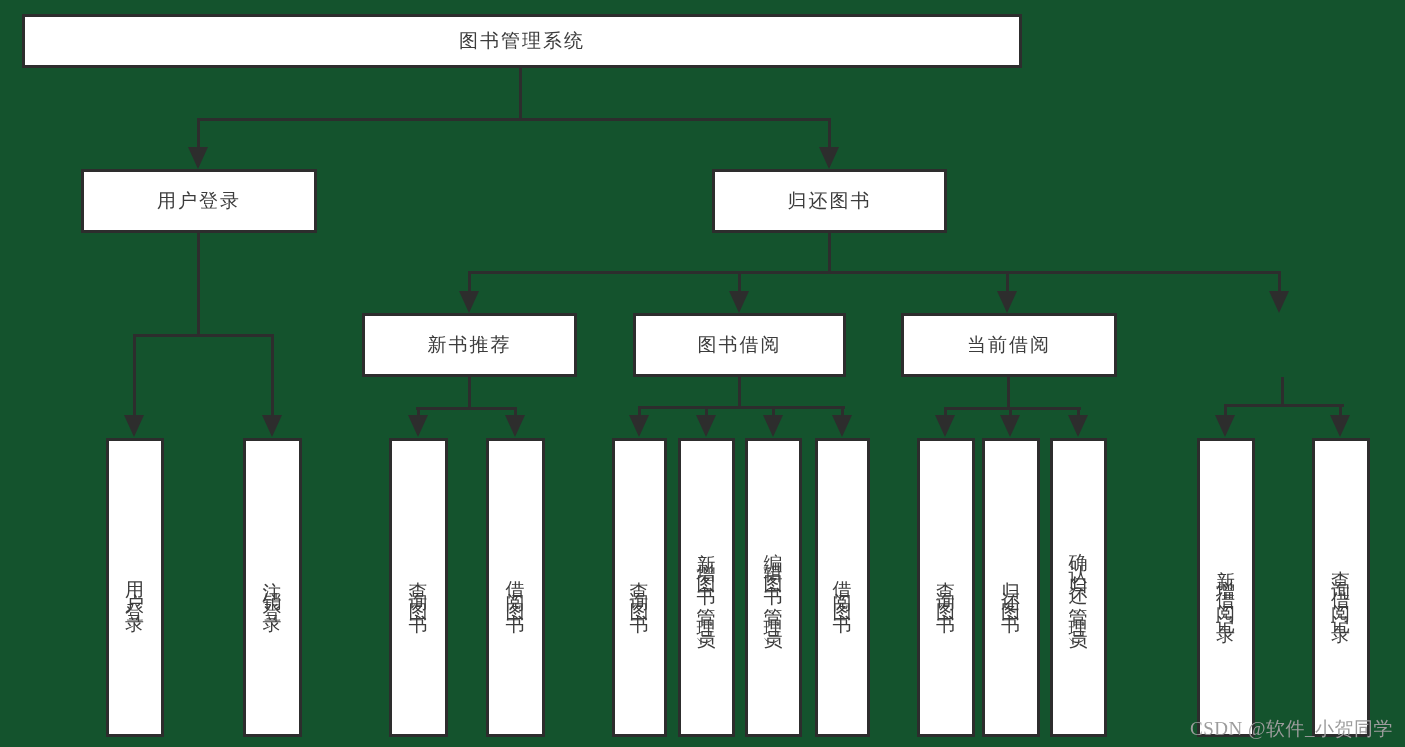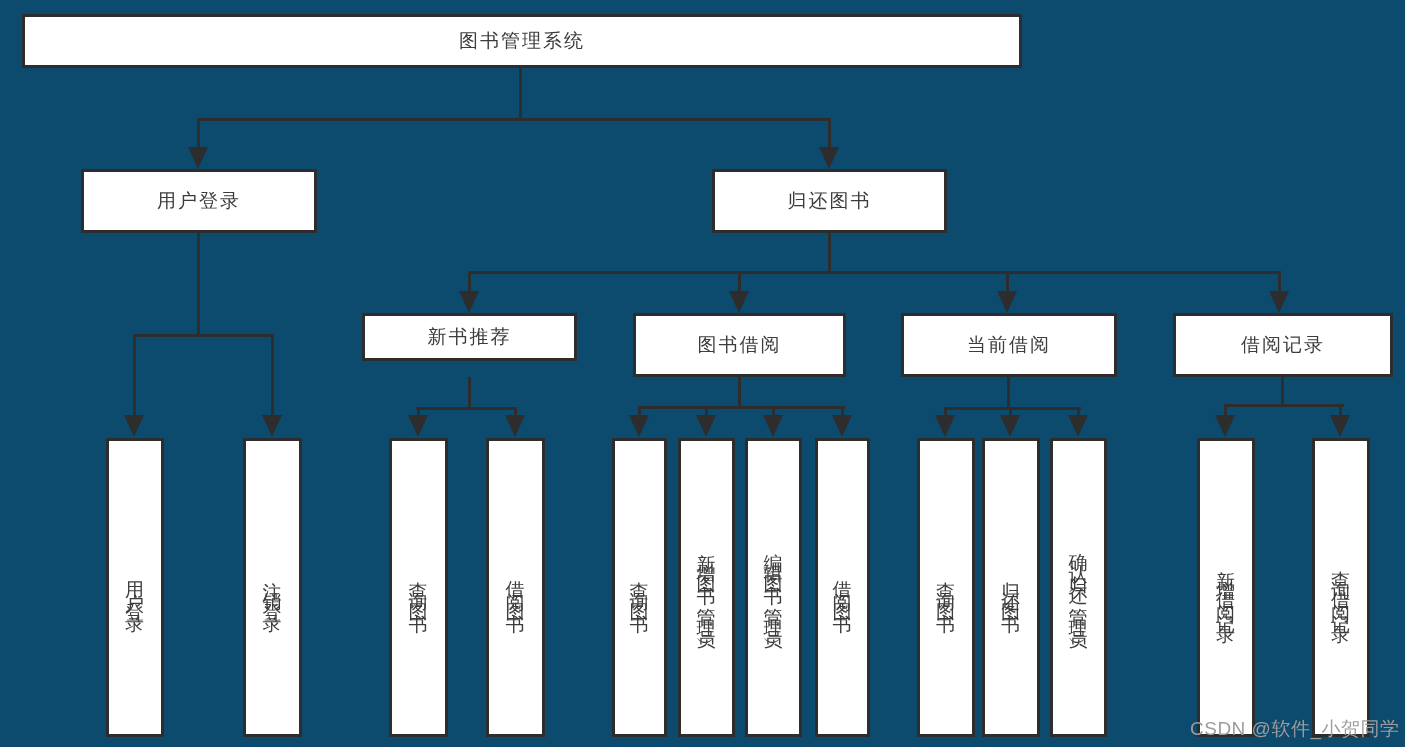--- a/index.html
+++ b/index.html
@@ -1,18 +1,18 @@
 <!DOCTYPE html>
 <html><head>
 <meta charset="utf-8">
 <style>
   html,body{margin:0;padding:0;background:#ffffff;}
   .canvas{
-    position:relative;width:1405px;height:747px;background:#0c4a6e;overflow:hidden;
-    font-family:Liberation Sans, sans-serif;
+    position:relative;width:1405px;height:747px;background:#14532d;overflow:hidden;
+    font-family:Liberation Serif, serif;
   }
   .box{
     position:absolute;box-sizing:border-box;background:#ffffff;
     border:3px solid #2d2d2d;color:#3c3c3c;
     display:flex;align-items:center;justify-content:center;
     font-size:19px;z-index:2;
   }
   .h{letter-spacing:2px;}
   .v{
     writing-mode:vertical-rl;text-orientation:mixed;
@@ -34,27 +34,26 @@
 <body>
 
 <div class="canvas">
 
   <div class="box h" style="left:22px;top:14px;width:1000px;height:54px">图书管理系统</div>
 
   <div class="box h" style="left:81px;top:169px;width:236px;height:64px">用户登录</div>
 
   <div class="box h" style="left:712px;top:169px;width:235px;height:64px">归还图书</div>
 
-  <div class="box h" style="left:362px;top:313px;width:215px;height:48px">新书推荐</div>
+  <div class="box h" style="left:362px;top:313px;width:215px;height:64px">新书推荐</div>
 
   <div class="box h" style="left:901px;top:313px;width:216px;height:64px">当前借阅</div>
 
   <div class="box h" style="left:633px;top:313px;width:213px;height:64px">图书借阅</div>
 
-  <div class="box h" style="left:1173px;top:313px;width:220px;height:64px">借阅记录</div>
 
   <div class="box v" style="left:106px;top:438px;width:58px;height:299px">用户登录</div>
   <div class="box v" style="left:243px;top:438px;width:59px;height:299px">注销登录</div>
 
   <div class="box v" style="left:389px;top:438px;width:59px;height:299px">查询图书</div>
   <div class="box v" style="left:486px;top:438px;width:59px;height:299px">借阅图书</div>
 
   <div class="box v" style="left:612px;top:438px;width:55px;height:299px">查询图书</div>
   <div class="box v" style="left:678px;top:438px;width:57px;height:299px">新增图书（管理员）</div>
   <div class="box v" style="left:745px;top:438px;width:57px;height:299px">编辑图书（管理员）</div>

